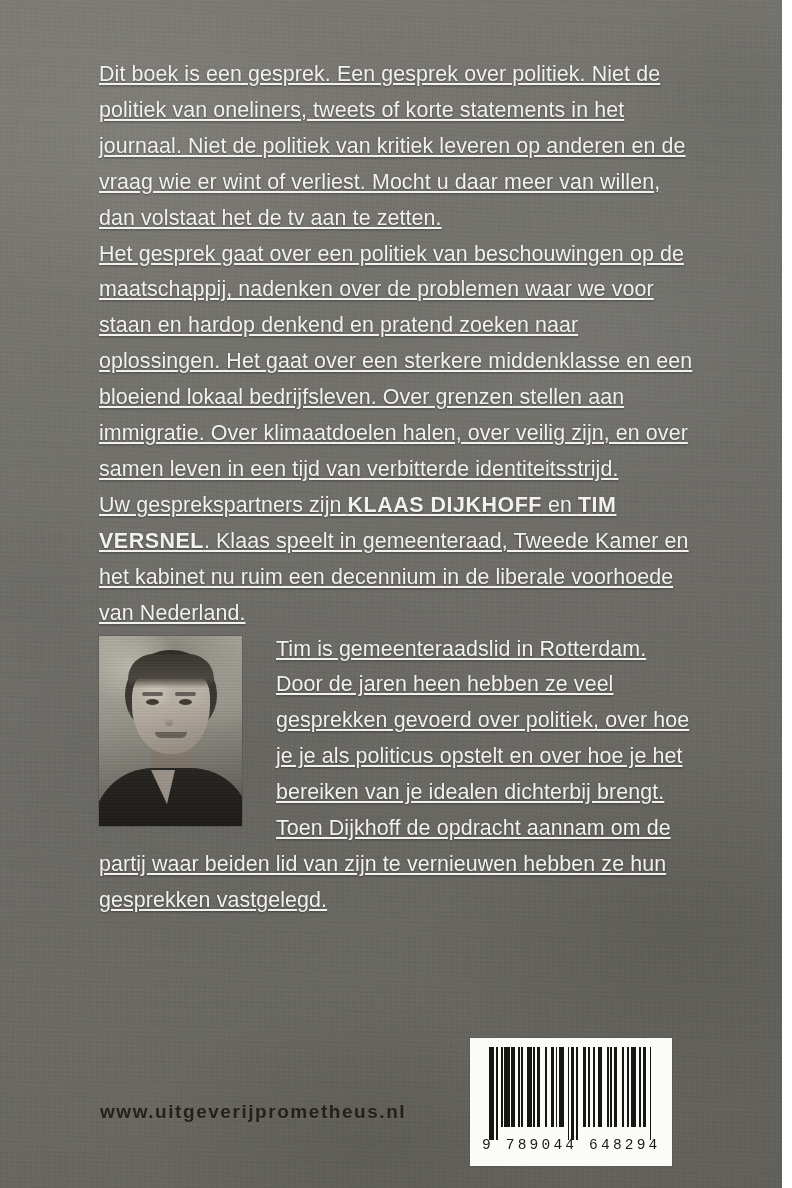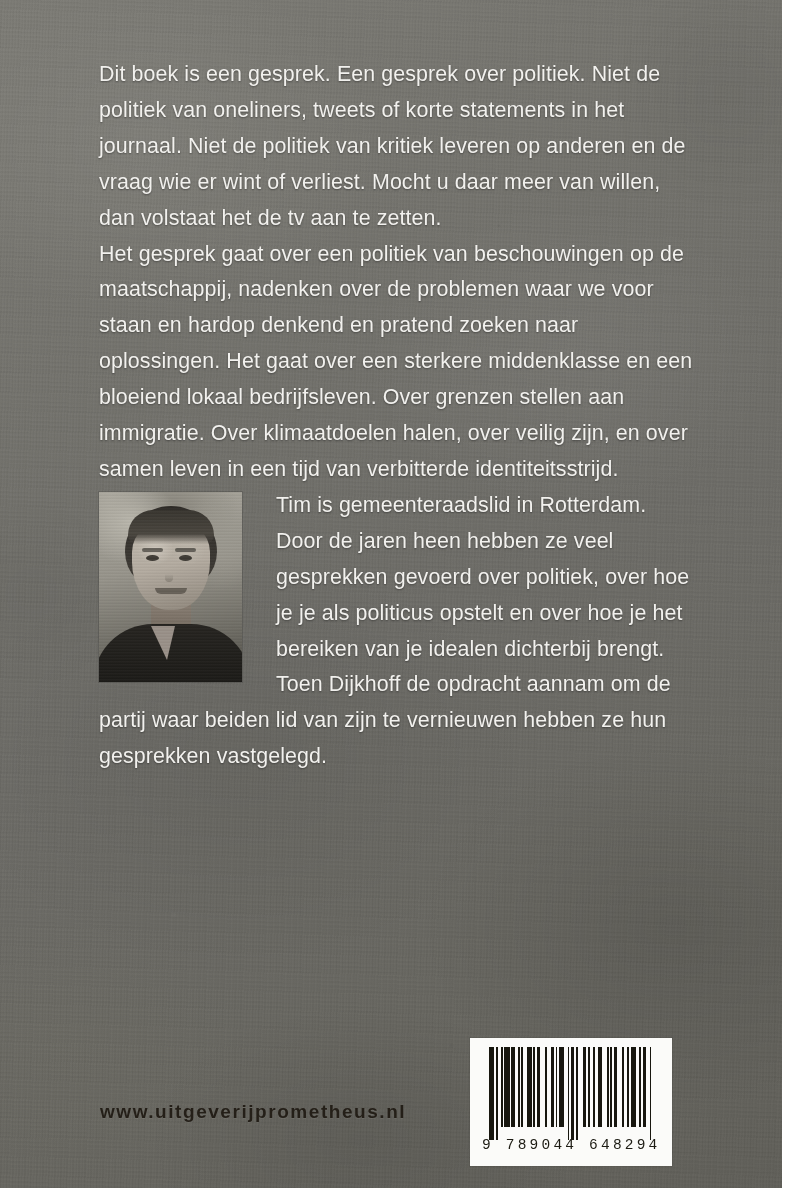--- a/index.html
+++ b/index.html
@@ -75,20 +75,21 @@
     position: absolute;
     left: 99px;
     top: 57px;
     width: 600px;
     color: #f2f1ee;
     font-size: 21.4px;
     line-height: 35.9px;
     letter-spacing: 0.1px;
     text-shadow: 0 1px 2px rgba(0,0,0,0.38);
     font-weight: 400;
+    text-decoration: underline;
   }
   #blurb p { margin: 0; }
   #blurb b, #blurb strong {
     font-weight: 700;
     letter-spacing: 0.55px;
   }
 
   
   #author-photo {
     float: left;
@@ -212,20 +213,21 @@
 
   <div id="grain-a"></div>
   <div id="grain-b"></div>
   <div id="grain-c"></div>
 
   <div class="edge-white" id="edge-right"></div>
 
   <div id="blurb">
     <p>Dit boek is een gesprek. Een gesprek over politiek. Niet de politiek van oneliners, tweets of korte statements in het journaal. Niet de politiek van kritiek leveren op anderen en de vraag wie er wint of verliest. Mocht u daar meer van willen, dan volstaat het de tv aan te zetten.</p>
     <p>Het gesprek gaat over een politiek van beschouwingen op de maatschappij, nadenken over de problemen waar we voor staan en hardop denkend en pratend zoeken naar oplossingen. Het gaat over een sterkere middenklasse en een bloeiend lokaal bedrijfsleven. Over grenzen stellen aan immigratie. Over klimaatdoelen halen, over veilig zijn, en over samen leven in een tijd van verbitterde identiteitsstrijd.</p>
+    <p><span>Uw gesprekspartners zijn </span><b>KLAAS DIJKHOFF</b><span> en </span><b>TIM VERSNEL</b><span>. Klaas speelt in gemeenteraad, Tweede Kamer en het kabinet nu ruim een decennium in de liberale voorhoede van Nederland.</span></p>
     <p>
       <span id="author-photo">
         <span class="ph-bg"></span>
         <span class="ph-hairback"></span>
         <span class="ph-neck"></span>
         <span class="ph-face"></span>
         <span class="ph-hairtop"></span>
         <span class="ph-brow-l"></span>
         <span class="ph-brow-r"></span>
         <span class="ph-eye-l"></span>

